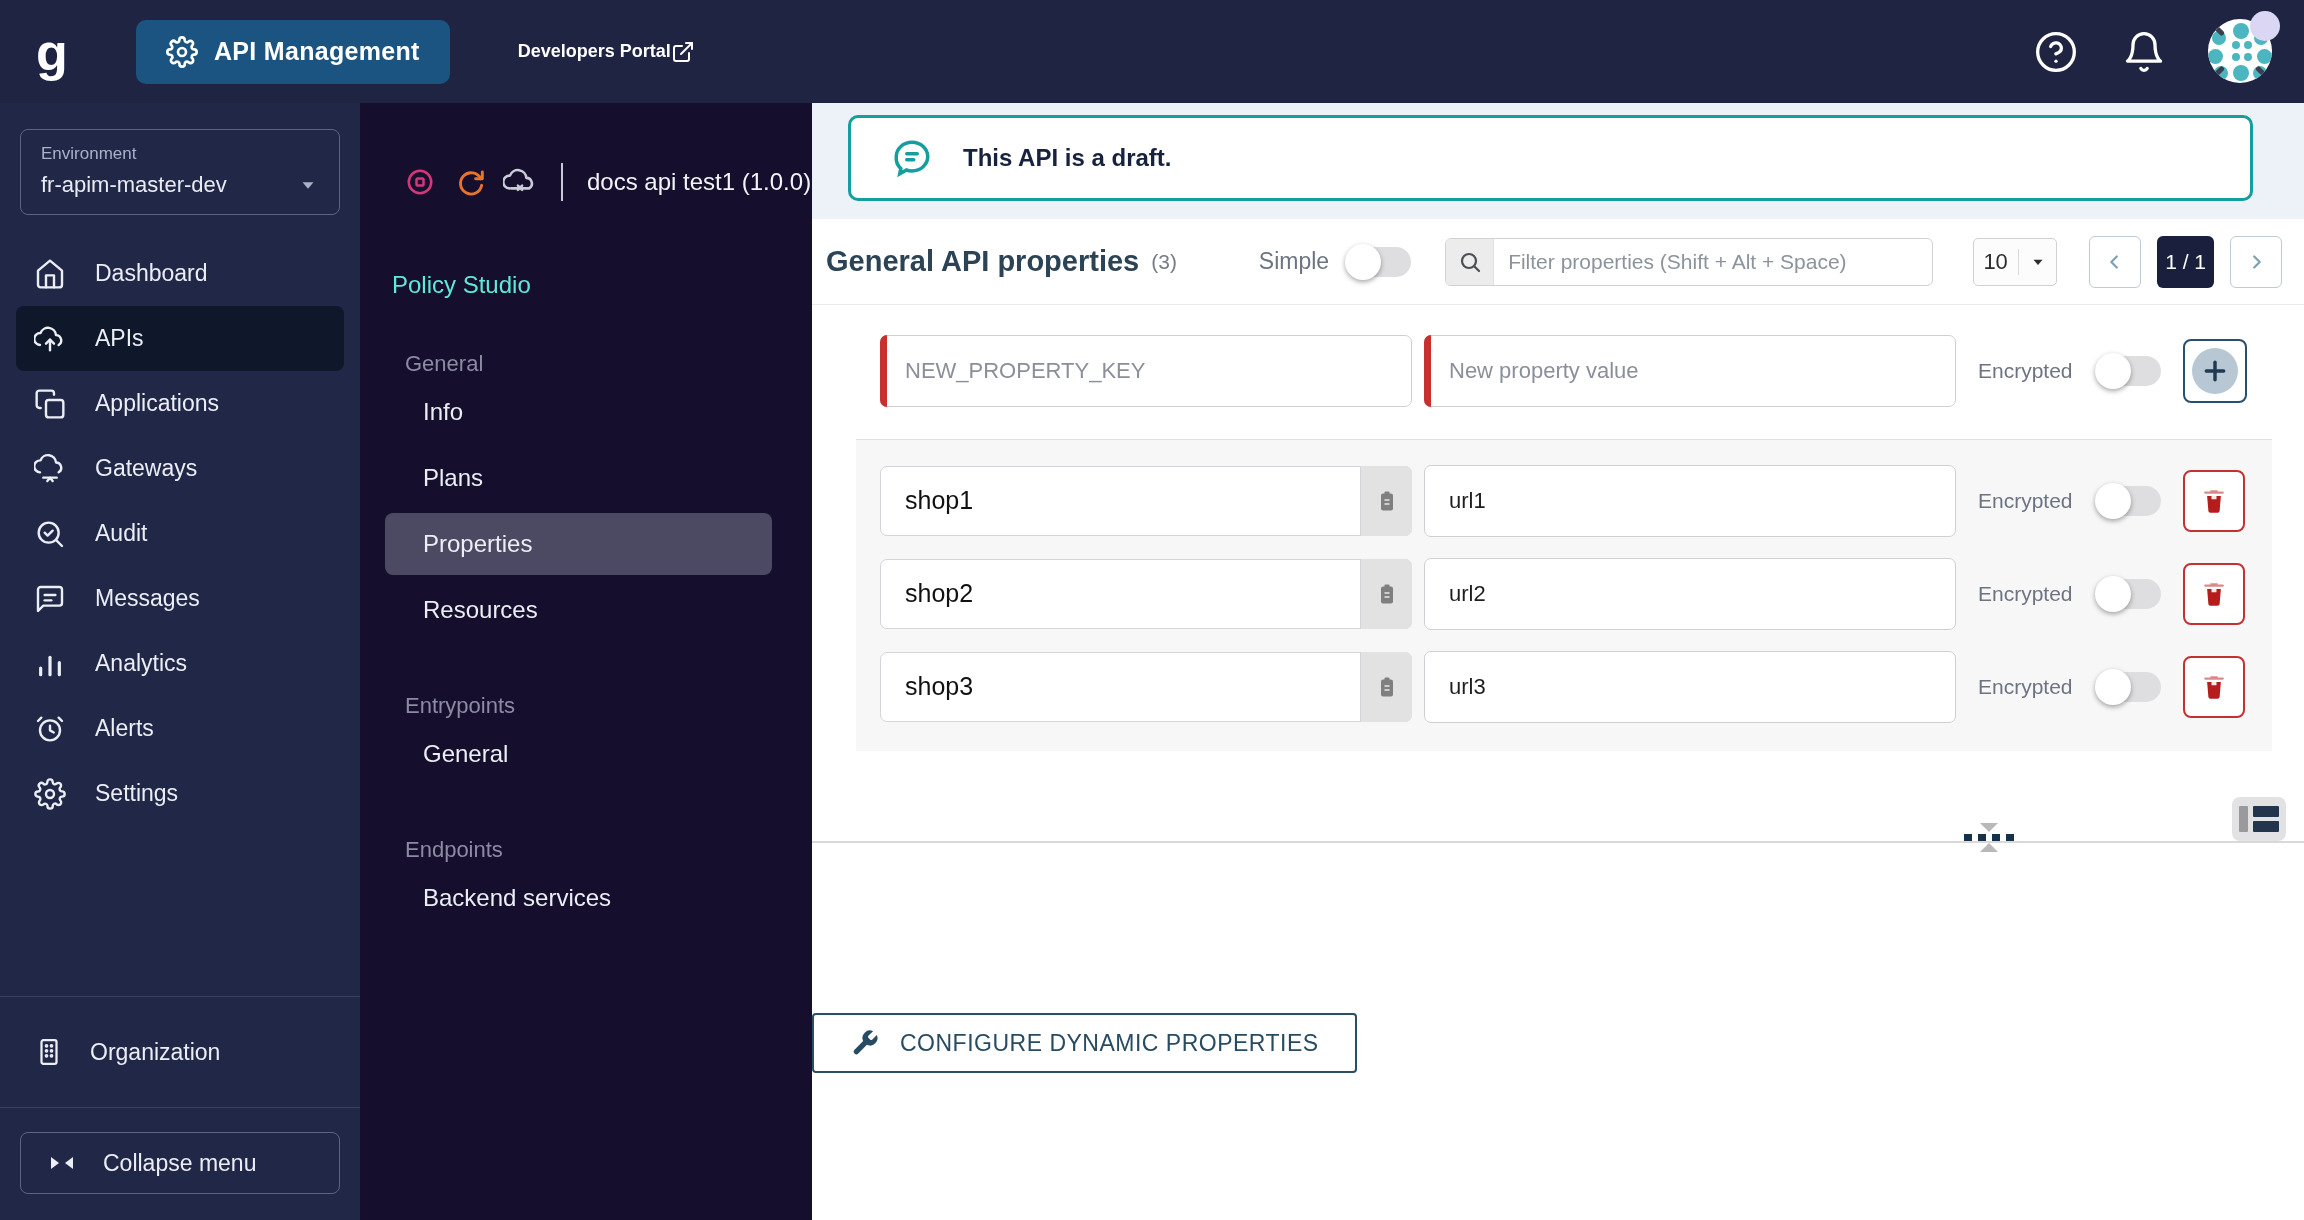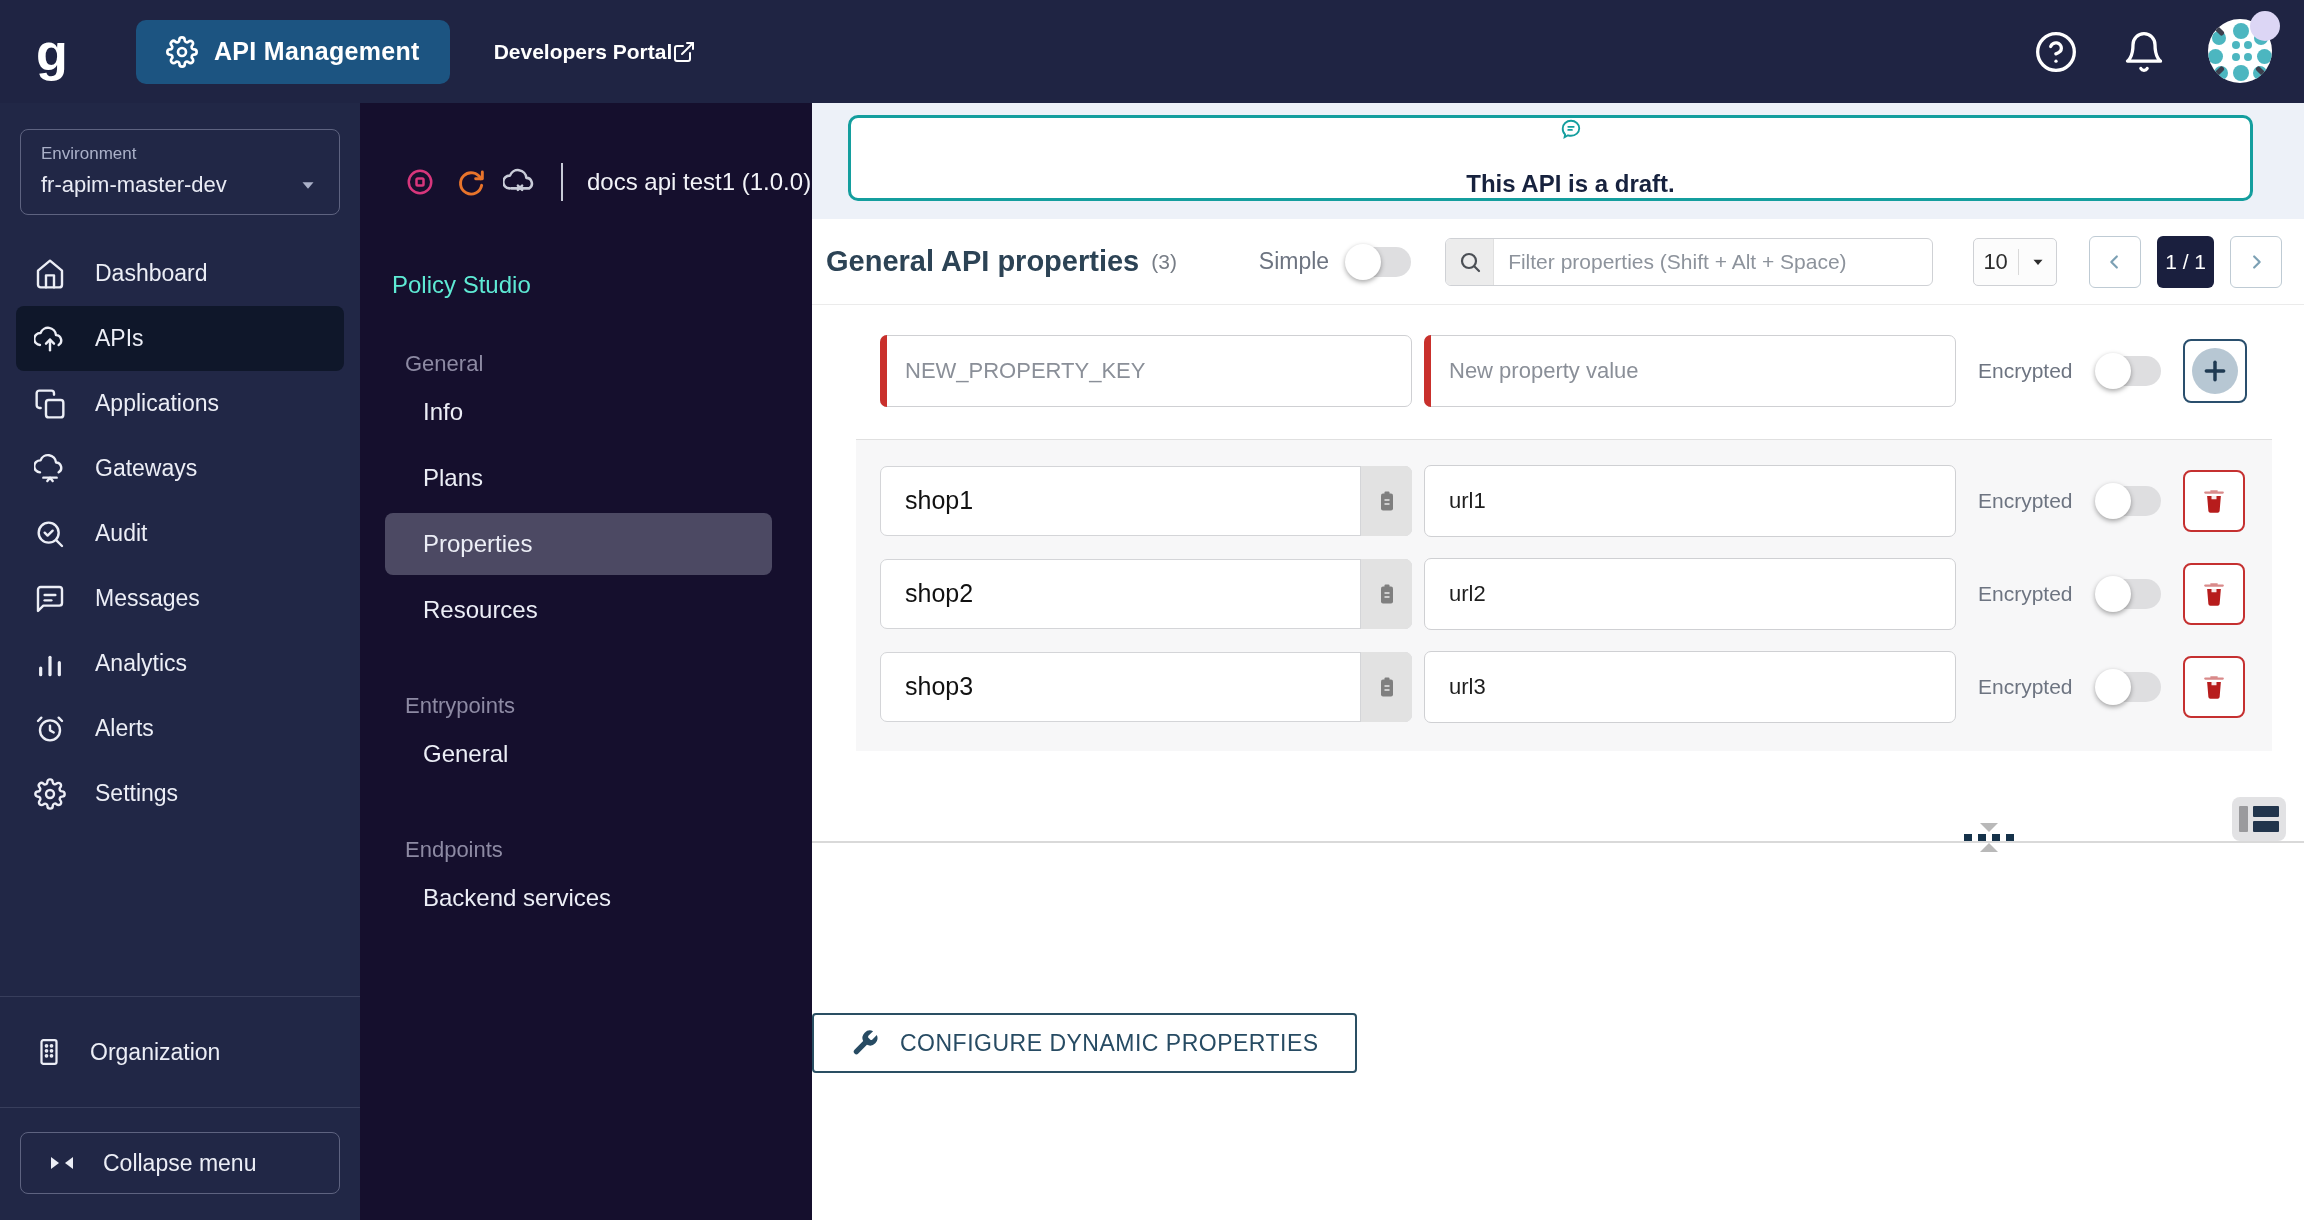--- a/index.html
+++ b/index.html
@@ -4,21 +4,21 @@
 <style>
   * { margin:0; padding:0; box-sizing:border-box; }
   html,body { width:2304px; height:1220px; font-family:"Liberation Sans",sans-serif; background:#fff; overflow:hidden; }
   svg { display:block; }
 
   
   .topbar { position:absolute; left:0; top:0; width:2304px; height:103px; background:#1f2443; display:flex; align-items:center; padding:0 30px; z-index:5; }
   .logo-g { width:58px; color:#fff; font-size:52px; font-weight:bold; line-height:1; margin-left:6px; }
   .app-pill { margin-left:42px; height:64px; background:#1c5481; border-radius:10px; display:flex; align-items:center; gap:16px; padding:0 30px; color:#fff; cursor:pointer; }
   .app-pill .lbl { font-size:25px; font-weight:bold; letter-spacing:.3px; }
-  .portal-link { margin-left:44px; display:flex; align-items:center; gap:0; color:#fff; font-size:21px; font-weight:bold; cursor:pointer; }
+  .portal-link { margin-left:68px; display:flex; align-items:center; gap:0; color:#fff; font-size:18px; font-weight:bold; cursor:pointer; }
   .topbar .spacer { flex:1; }
   .tb-icon { width:44px; height:44px; color:#fff; margin-left:44px; cursor:pointer; }
   .avatar-wrap { position:relative; margin-left:42px; width:66px; height:66px; cursor:pointer; }
   .avatar { width:64px; height:64px; border-radius:50%; background:#fff; position:relative; overflow:hidden; }
   .badge { position:absolute; right:-6px; top:-8px; width:30px; height:30px; border-radius:50%; background:#dcd6f5; }
 
   
   .sidebar1 { position:absolute; left:0; top:103px; width:360px; height:1117px; background:#212746; display:flex; flex-direction:column; }
   .env-box { margin:26px 20px 0 20px; border:1px solid #5e6380; border-radius:8px; padding:14px 20px 16px 20px; cursor:pointer; }
   .env-label { font-size:17px; color:#aab0c8; }
@@ -40,21 +40,21 @@
   .api-head .vline { width:2px; height:38px; background:#c7cad6; margin:0 6px; }
   .api-title { color:#f2f3f8; font-size:24px; }
   .ps-item { margin-top:70px; padding-left:32px; color:#5eead4; font-size:24px; cursor:pointer; }
   .sec-label { margin:52px 0 0 45px; color:#8d8aa3; font-size:22px; }
   .s2-item { height:62px; margin:4px 40px 0 25px; border-radius:8px; display:flex; align-items:center; padding-left:38px; color:#eceef6; font-size:24px; cursor:pointer; }
   .s2-item.selected { background:#4c4963; }
 
   
   .content { position:absolute; left:812px; top:103px; width:1492px; height:1117px; background:#fff; }
   .banner-sec { background:#edf1f8; padding:12px 51px 18px 36px; }
-  .banner { background:#fff; border:3px solid #149e9e; border-radius:10px; height:86px; display:flex; align-items:center; gap:30px; padding-left:40px;flex-direction:column; }
+  .banner { background:#fff; border:3px solid #149e9e; border-radius:10px; height:86px; display:flex; align-items:center; gap:30px; padding-left:40px; }
   .banner .bub { width:42px; height:42px; color:#149e9e; }
   .banner-text { font-size:24px; font-weight:bold; color:#17223e; }
 
   .header-row { height:86px; display:flex; align-items:center; padding:0 22px 0 14px; border-bottom:1px solid #ebebeb; }
   .page-title { font-size:29px; color:#2c4355; font-weight:600; }
   .count { font-size:21px; color:#777d86; margin-left:12px; }
   .hr-spacer { flex:1; }
   .simple-lbl { font-size:23px; color:#6d7481; margin-right:18px; }
   .toggle { width:64px; height:30px; border-radius:16px; background:#dedee0; position:relative; cursor:pointer; flex:none; }
   .toggle .knob { position:absolute; left:-2px; top:-3px; width:36px; height:36px; border-radius:50%; background:#fff; box-shadow:0 2px 5px rgba(0,0,0,.35); }

